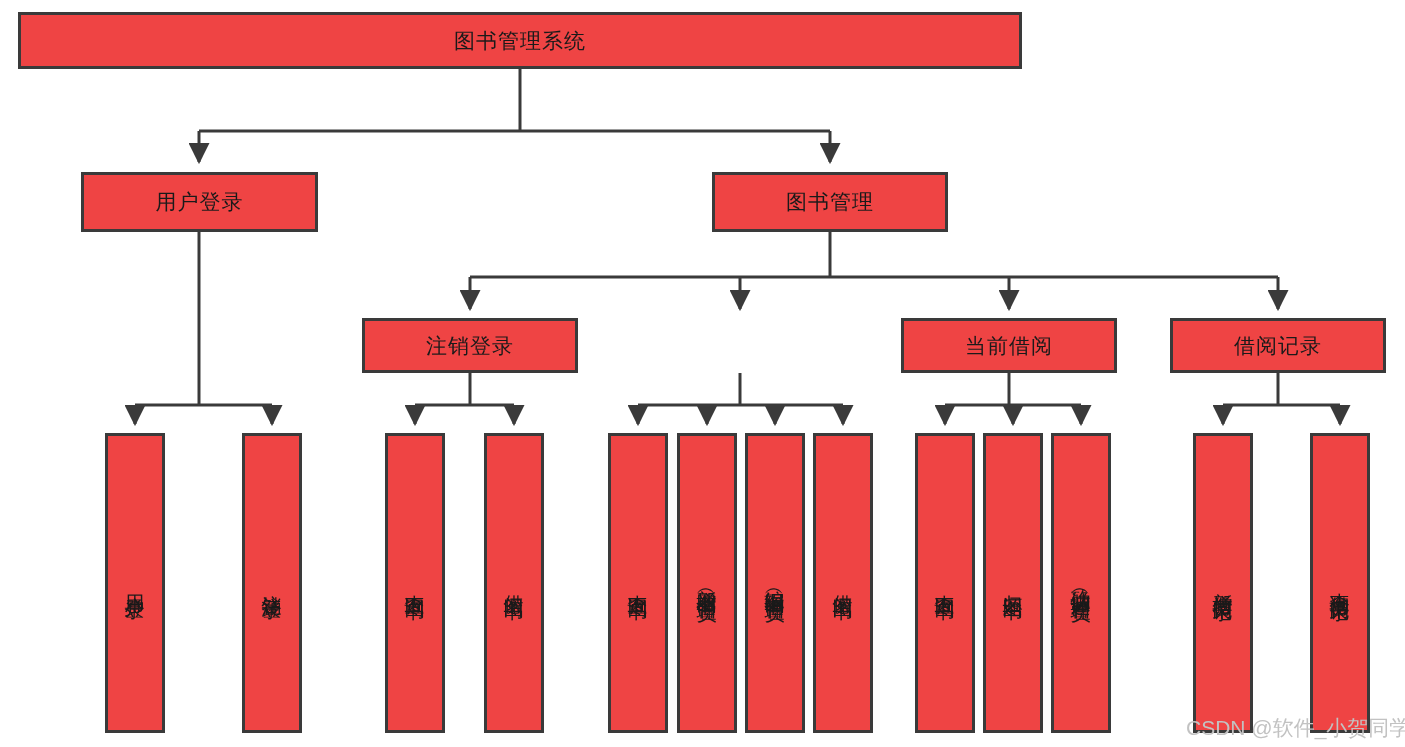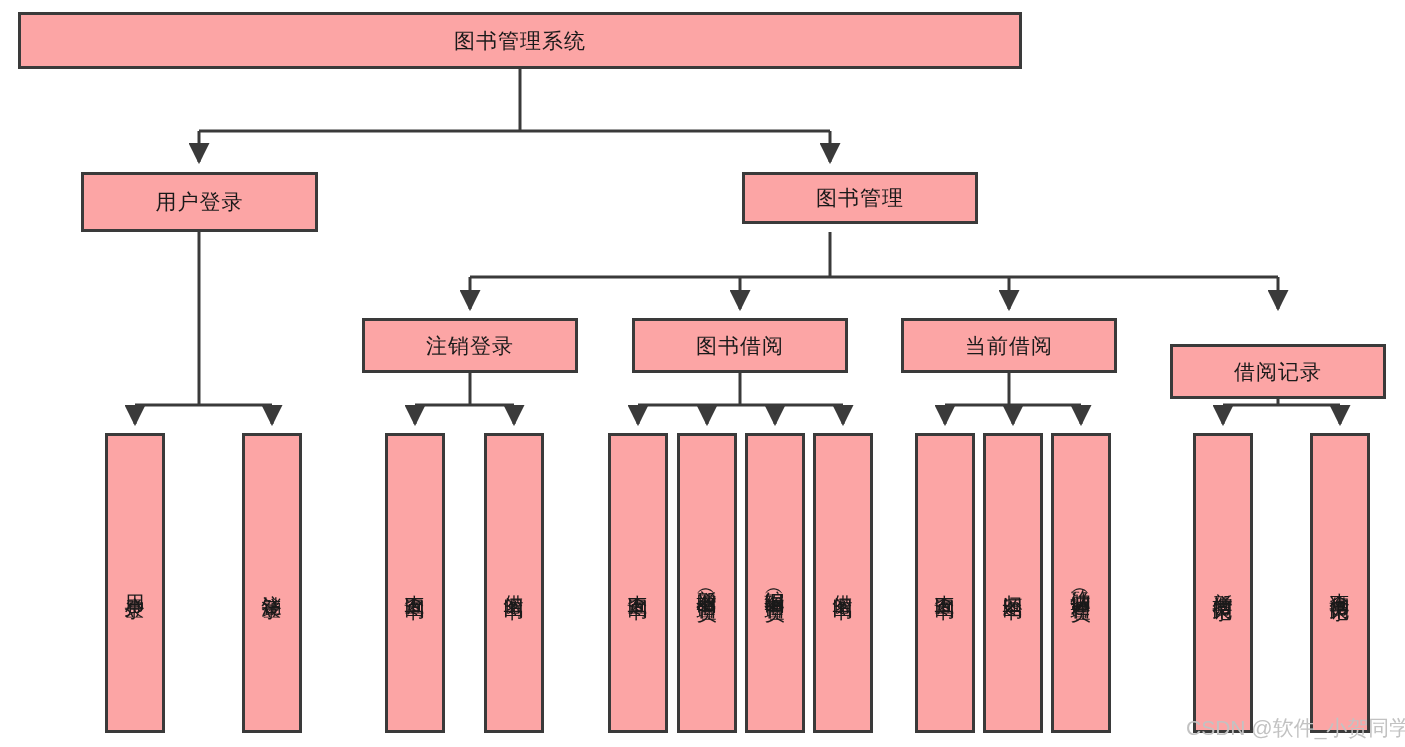--- a/index.html
+++ b/index.html
@@ -22,21 +22,21 @@
   svg.edges {
     position: absolute;
     top: 0; left: 0;
     width: 1405px;
     height: 747px;
   }
   .node {
     position: absolute;
     box-sizing: border-box;
     border: 3px solid #3a3a3a;
-    background: #fca5a5;
+    background: #ef4444;
     display: flex;
     align-items: center;
     justify-content: center;
     color: #1a1a1a;
     z-index: 2;
   }
   .node.horiz {
     font-size: 21px;
     letter-spacing: 1px;
   }
@@ -119,34 +119,31 @@
     </g>
   </svg>
 
   <div class="node horiz" style="left:18px; top:12px; width:1004px; height:57px;">
     <span>图书管理系统</span>
   </div>
 
   <div class="node horiz" style="left:81px; top:172px; width:237px; height:60px;">
     <span>用户登录</span>
   </div>
-  <div class="node horiz" style="left:742px; top:172px; width:236px; height:52px;">
+  <div class="node horiz" style="left:712px; top:172px; width:236px; height:60px;">
     <span>图书管理</span>
   </div>
 
   <div class="node horiz" style="left:362px; top:318px; width:216px; height:55px;">
     <span>注销登录</span>
   </div>
-  <div class="node horiz" style="left:632px; top:318px; width:216px; height:55px;">
-    <span>图书借阅</span>
-  </div>
   <div class="node horiz" style="left:901px; top:318px; width:216px; height:55px;">
     <span>当前借阅</span>
   </div>
-  <div class="node horiz" style="left:1170px; top:318px; width:216px; height:55px;margin-top:26px;">
+  <div class="node horiz" style="left:1170px; top:318px; width:216px; height:55px;">
     <span>借阅记录</span>
   </div>
 
   <div class="node vert" style="left:105px; top:433px; width:60px; height:300px;">
     <span>用户登录</span>
   </div>
   <div class="node vert" style="left:242px; top:433px; width:60px; height:300px;">
     <span>注销登录</span>
   </div>
 

